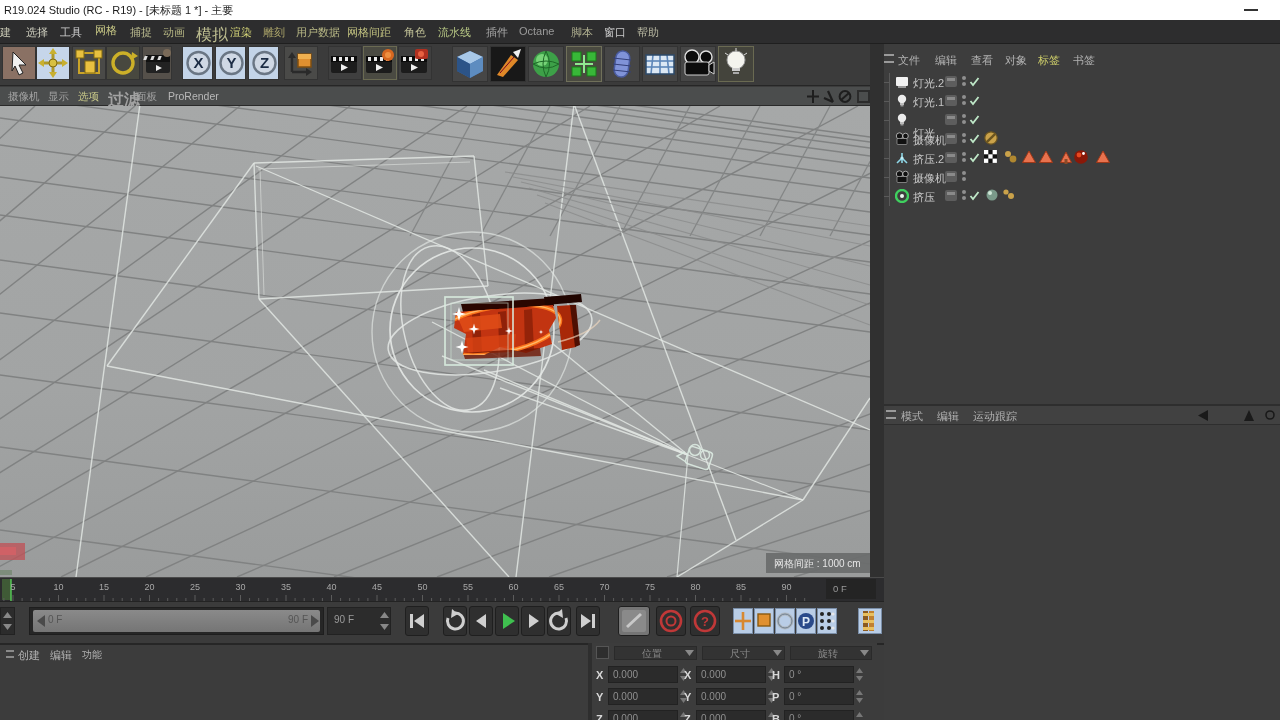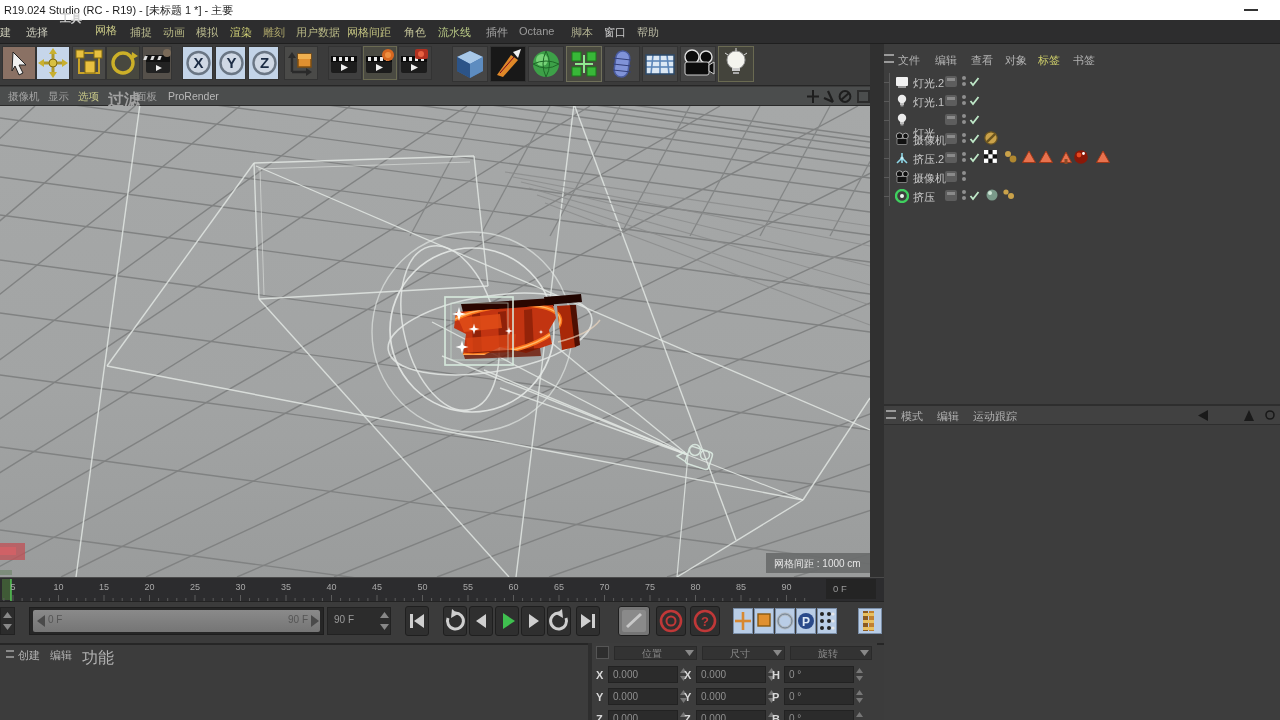--- a/index.html
+++ b/index.html
@@ -6,25 +6,25 @@
 #stage{position:relative;width:1280px;height:720px;overflow:hidden;filter:blur(0.33px)}
 .cjk{white-space:nowrap}
 </style></head><body>
 <div id="stage">
 <div class="abs" style="left:0;top:0;width:1280px;height:20px;background:#ffffff"></div>
 <div class="abs cjk" style="left:4px;top:3px;font-size:11px;color:#1c1c1c;font-weight:normal;letter-spacing:0px">R19.024 Studio (RC - R19) - [未标题 1 *] - 主要</div>
 <div class="abs" style="left:1244px;top:9px;width:14px;height:2px;background:#333"></div>
 <div class="abs" style="left:0;top:20px;width:1280px;height:24px;background:#2d2d2e;border-bottom:1px solid #1f1f1f"></div>
 <div class="abs cjk" style="left:0px;top:25px;font-size:11px;color:#c8c8b4;font-weight:normal;letter-spacing:0px">建</div>
 <div class="abs cjk" style="left:26px;top:25px;font-size:11px;color:#d2d2c2;font-weight:normal;letter-spacing:0px">选择</div>
-<div class="abs cjk" style="left:60px;top:11px;font-size:11px;color:#cfcfcf;font-weight:bold;letter-spacing:0px">工具</div>
+<div class="abs cjk" style="left:60px;top:25px;font-size:11px;color:#cfcfcf;font-weight:normal;letter-spacing:0px">工具</div>
 <div class="abs cjk" style="left:95px;top:23px;font-size:11px;color:#c9c986;font-weight:normal;letter-spacing:0px">网格</div>
 <div class="abs cjk" style="left:130px;top:25px;font-size:11px;color:#b9b98e;font-weight:normal;letter-spacing:0px">捕捉</div>
 <div class="abs cjk" style="left:163px;top:25px;font-size:11px;color:#b4b482;font-weight:normal;letter-spacing:0px">动画</div>
-<div class="abs cjk" style="left:196px;top:25px;font-size:11px;color:#bdbd90;font-weight:normal;letter-spacing:0px">模拟</div>
+<div class="abs cjk" style="left:196px;top:25px;font-size:16px;color:#bdbd90;font-weight:normal;letter-spacing:0px">模拟</div>
 <div class="abs cjk" style="left:230px;top:25px;font-size:11px;color:#d5d578;font-weight:normal;letter-spacing:0px">渲染</div>
 <div class="abs cjk" style="left:263px;top:25px;font-size:11px;color:#b5ad6e;font-weight:normal;letter-spacing:0px">雕刻</div>
 <div class="abs cjk" style="left:296px;top:25px;font-size:11px;color:#b9b986;font-weight:normal;letter-spacing:0px">用户数据</div>
 <div class="abs cjk" style="left:347px;top:25px;font-size:11px;color:#c3c380;font-weight:normal;letter-spacing:0px">网格间距</div>
 <div class="abs cjk" style="left:404px;top:25px;font-size:11px;color:#bdbd94;font-weight:normal;letter-spacing:0px">角色</div>
 <div class="abs cjk" style="left:438px;top:25px;font-size:11px;color:#b9c986;font-weight:normal;letter-spacing:0px">流水线</div>
 <div class="abs cjk" style="left:486px;top:25px;font-size:11px;color:#a9a9a9;font-weight:normal;letter-spacing:0px">插件</div>
 <div class="abs cjk" style="left:519px;top:25px;font-size:11px;color:#9a9a9a;font-weight:normal;letter-spacing:0px">Octane</div>
 <div class="abs cjk" style="left:571px;top:25px;font-size:11px;color:#b0b090;font-weight:normal;letter-spacing:0px">脚本</div>
 <div class="abs cjk" style="left:604px;top:25px;font-size:11px;color:#cacaca;font-weight:normal;letter-spacing:0px">窗口</div>
@@ -765,21 +765,21 @@
       <rect x="11" y="3" width="5" height="20" fill="#c08030"></rect>
       <g fill="#e8c060">
         <rect x="5" y="5" width="11" height="3"></rect>
         <rect x="5" y="12" width="11" height="3"></rect>
         <rect x="5" y="19" width="11" height="3"></rect>
       </g>
     </svg>
 <div class="abs" style="left:0;top:643px;width:884px;height:77px;background:#3c3c3c;border-top:2px solid #262626"></div>
 <div class="abs cjk" style="left:18px;top:648px;font-size:11px;color:#b2b2b2;font-weight:normal;letter-spacing:0px">创建</div>
 <div class="abs cjk" style="left:50px;top:648px;font-size:11px;color:#b2b2b2;font-weight:normal;letter-spacing:0px">编辑</div>
-<div class="abs cjk" style="left:82px;top:648px;font-size:16px;color:#b2b2b2;font-weight:normal;letter-spacing:0px">功能</div>
+<div class="abs cjk" style="left:82px;top:648px;font-size:10px;color:#b2b2b2;font-weight:normal;letter-spacing:0px">功能</div>
 <div class="abs" style="left:6px;top:650px;width:8px;height:8px;border-top:2px solid #8a8a8a;border-bottom:2px solid #8a8a8a"></div>
 <div class="abs" style="left:588px;top:643px;width:4px;height:77px;background:#2e2e2e"></div>
 <div class="abs" style="left:592px;top:643px;width:285px;height:77px;background:#3c3c3c"></div>
 <div class="abs" style="left:596px;top:646px;width:13px;height:13px;background:#2e2e2e;border:1px solid #555"></div>
 <div class="abs" style="left:614px;top:646px;width:83px;height:14px;background:#333;border:1px solid #2a2a2a"></div>
 <div class="abs cjk" style="left:642px;top:647px;font-size:10px;color:#8a8a8a;font-weight:normal;letter-spacing:0px">位置</div>
 <svg class="abs" style="left:685px;top:650px" width="9" height="7" viewBox="0 0 9 7">
       <polygon points="0,0 9,0 4.5,6" fill="#888"></polygon>
     </svg>
 <div class="abs" style="left:702px;top:646px;width:83px;height:14px;background:#333;border:1px solid #2a2a2a"></div>

